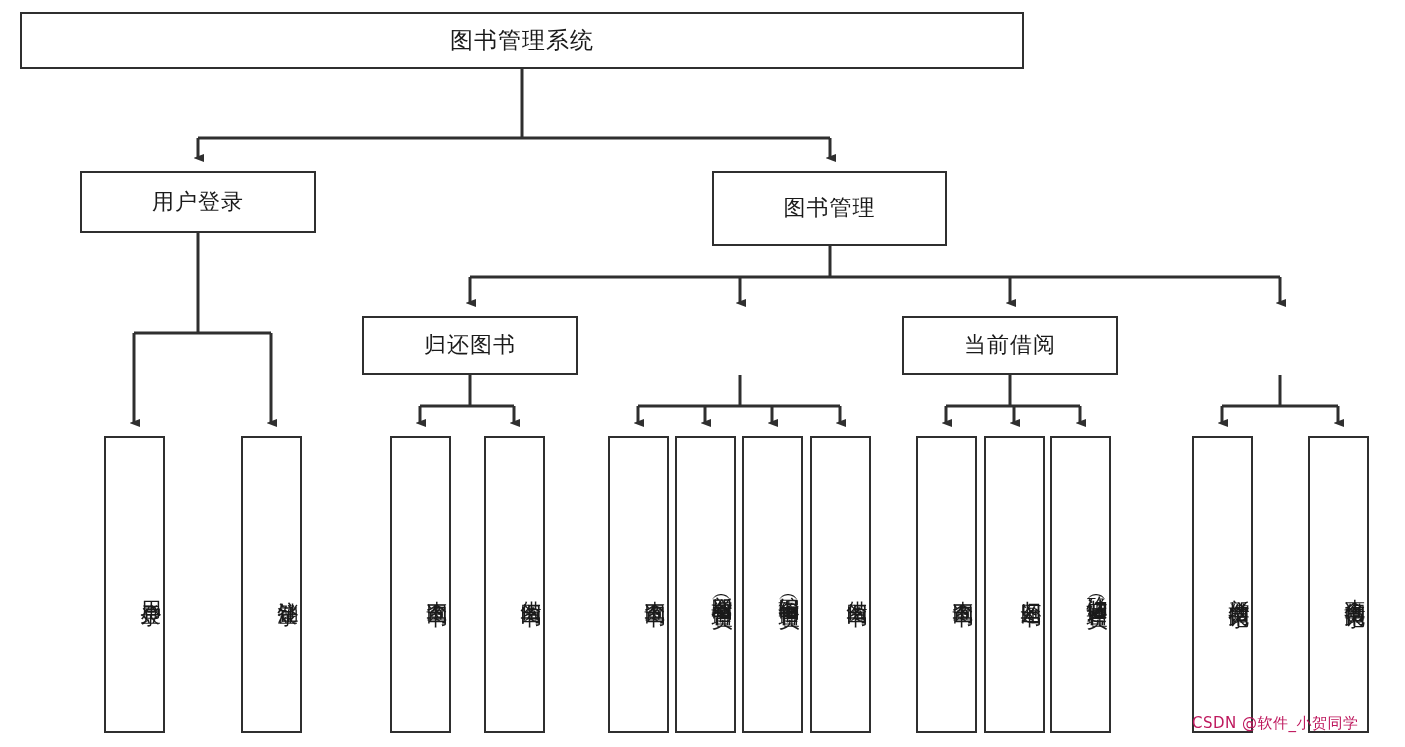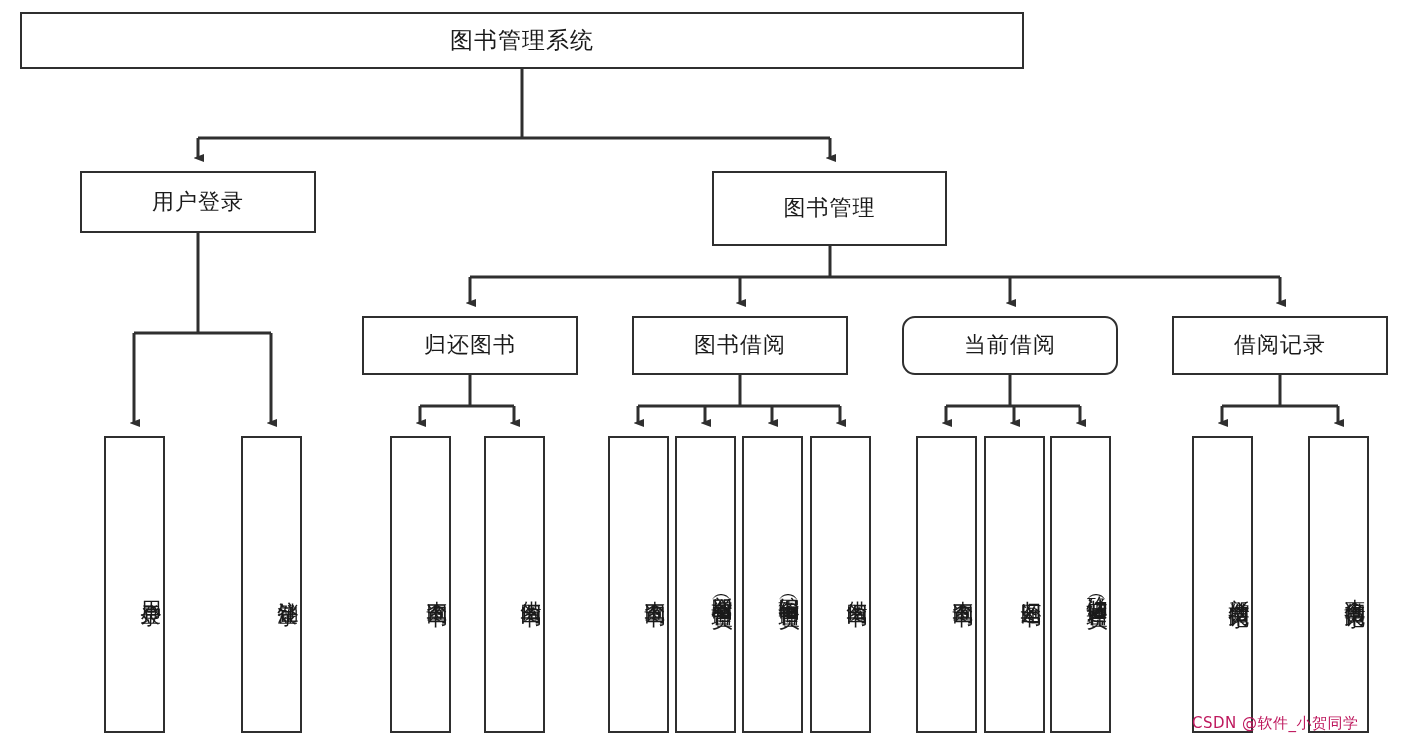--- a/index.html
+++ b/index.html
@@ -133,28 +133,22 @@
   <div class="node node-h" style="left:80px; top:171px; width:236px; height:62px;">
     <span class="label">用户登录</span>
   </div>
   <div class="node node-h" style="left:712px; top:171px; width:235px; height:75px;">
     <span class="label">图书管理</span>
   </div>
 
   <div class="node node-h" style="left:362px; top:316px; width:216px; height:59px;">
     <span class="label">归还图书</span>
   </div>
-  <div class="node node-h" style="left:632px; top:316px; width:216px; height:59px;">
-    <span class="label">图书借阅</span>
-  </div>
-  <div class="node node-h" style="left:902px; top:316px; width:216px; height:59px;border-radius:13px;">
+  <div class="node node-h" style="left:902px; top:316px; width:216px; height:59px;">
     <span class="label">当前借阅</span>
-  </div>
-  <div class="node node-h" style="left:1172px; top:316px; width:216px; height:59px;">
-    <span class="label">借阅记录</span>
   </div>
 
   <div class="node node-v" style="left:104px; top:436px; width:61px; height:297px;">
     <span class="label">用户登录</span>
   </div>
   <div class="node node-v" style="left:241px; top:436px; width:61px; height:297px;">
     <span class="label">注销登录</span>
   </div>
   <div class="node node-v" style="left:390px; top:436px; width:61px; height:297px;">
     <span class="label">查询图书</span>

